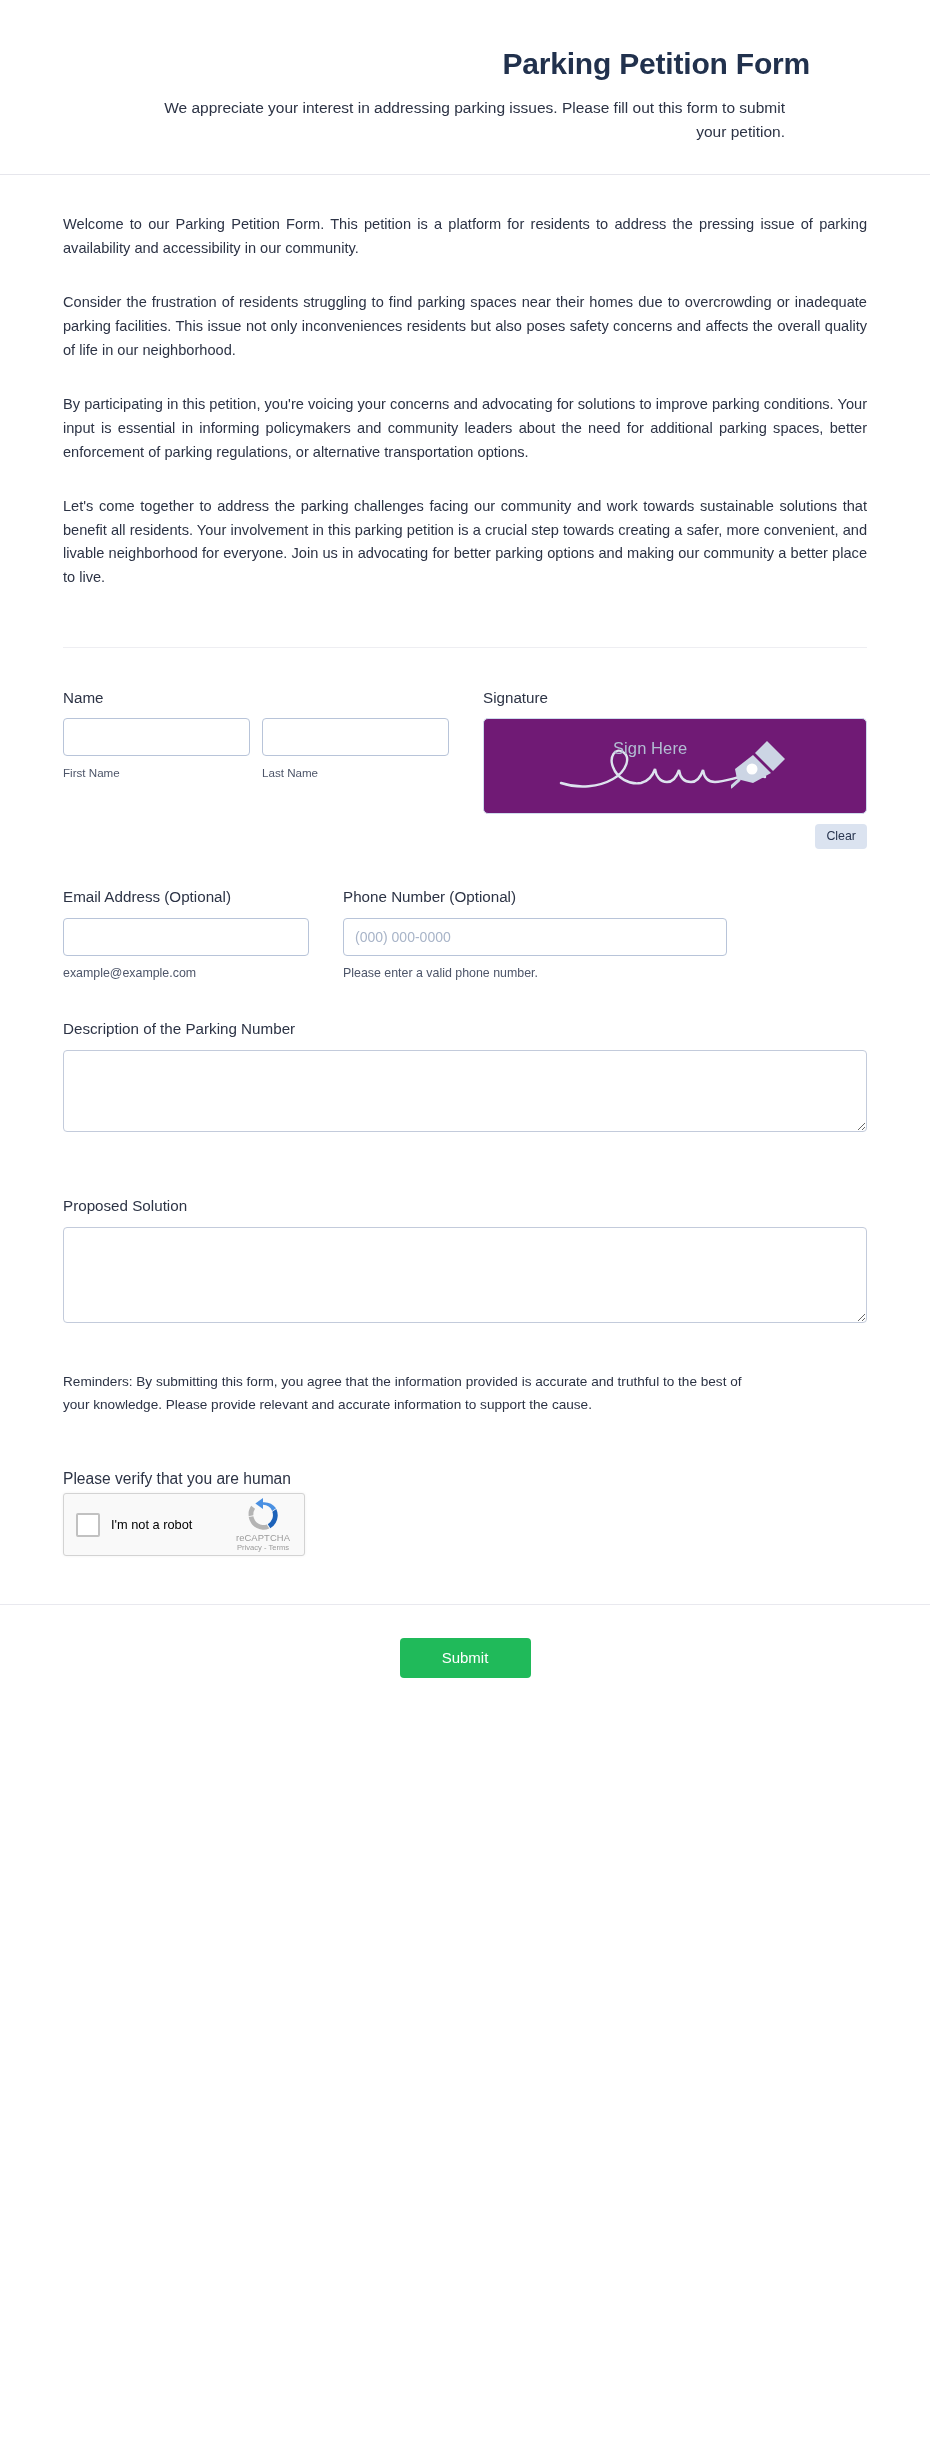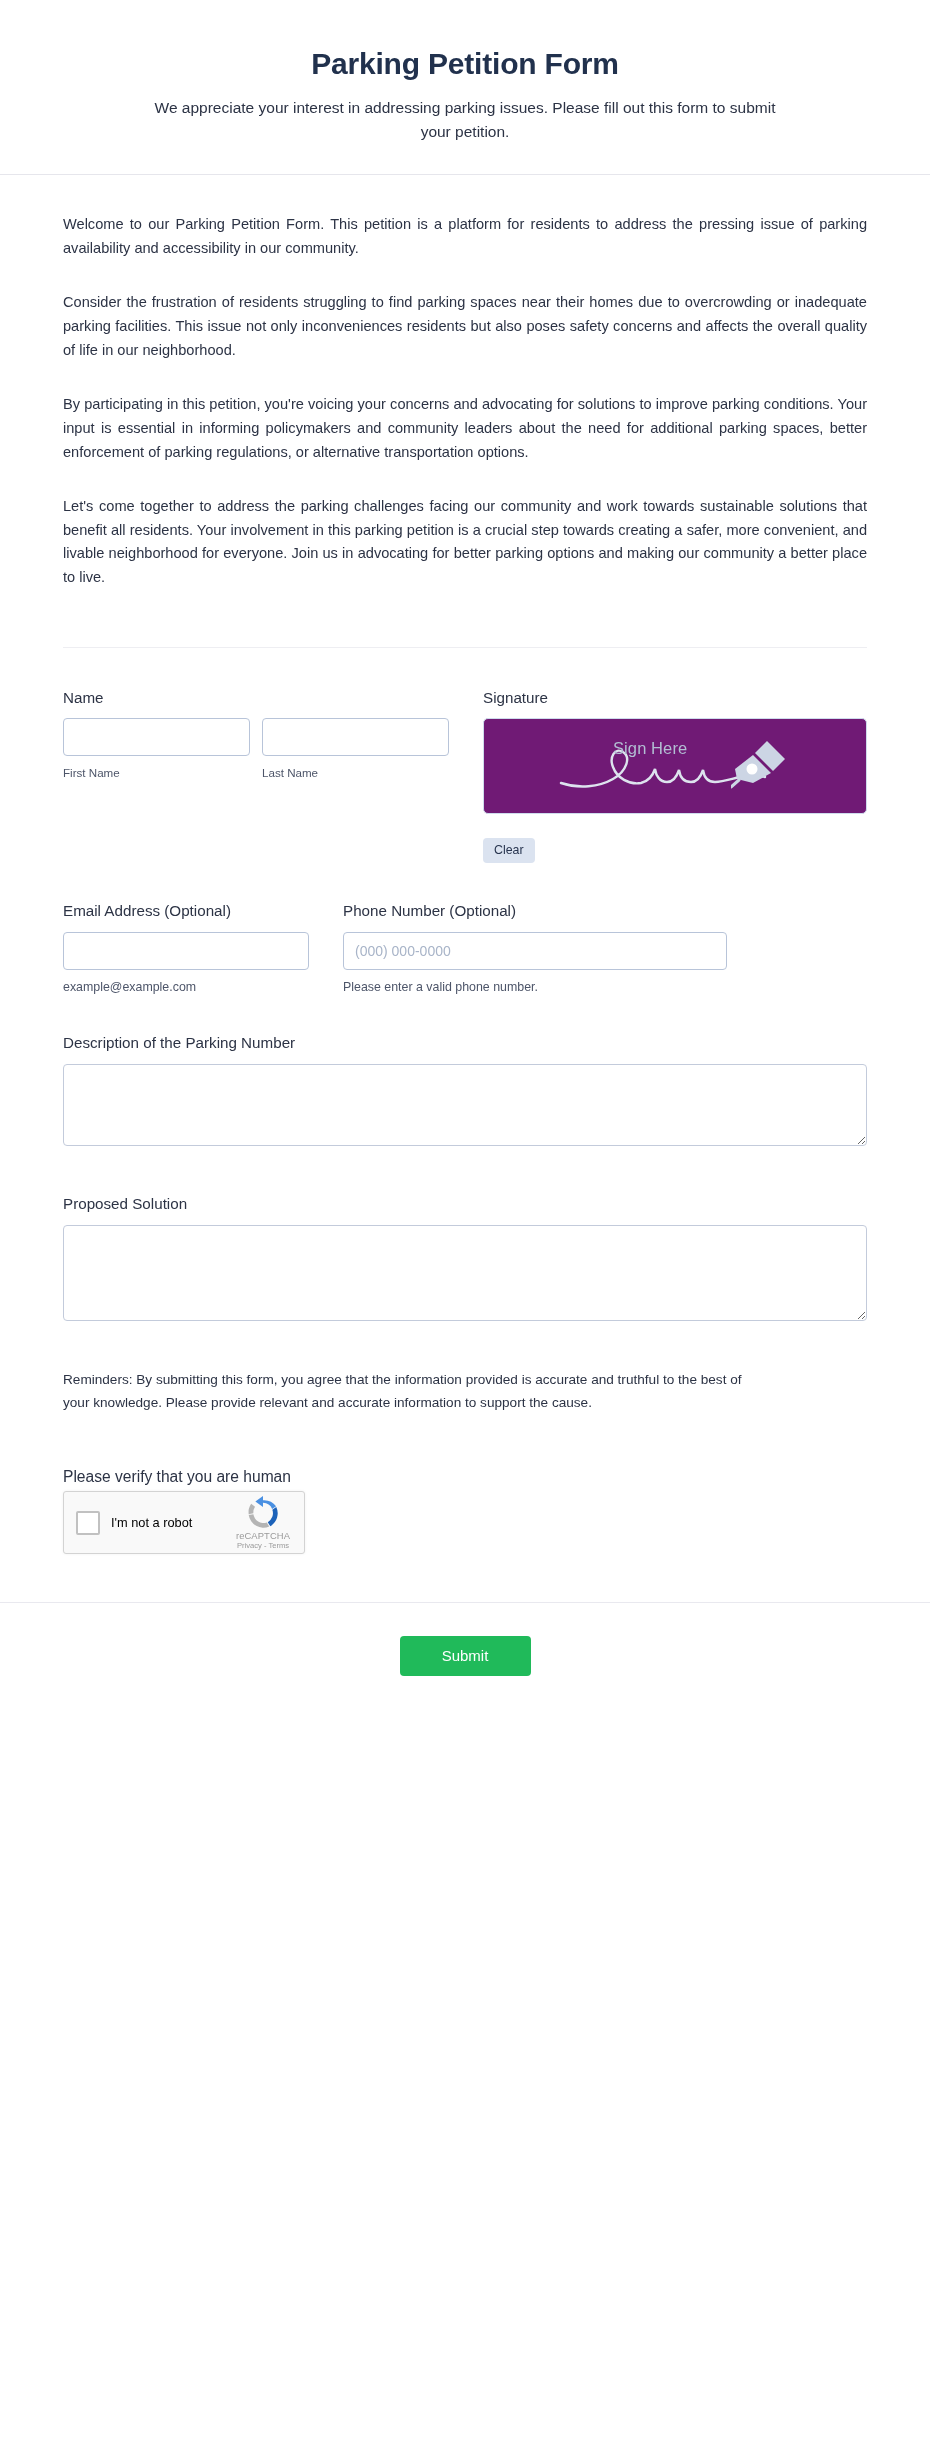--- a/index.html
+++ b/index.html
@@ -11,21 +11,21 @@
     font-family: "Liberation Sans", sans-serif;
     color: #2c3345;
     -webkit-font-smoothing: antialiased;
   }
 
   .page { width: 930px; position: relative; }
 
   
   .form-header {
     padding: 46px 120px 30px 120px;
-    text-align: center;
+    text-align: right;
     border-bottom: 1px solid #e6e6ec;
   }
   .form-title {
     font-size: 30px;
     font-weight: bold;
     color: #21314d;
     margin: 0 0 14px 0;
     letter-spacing: -0.2px;
     line-height: 1.2;
   }
@@ -142,21 +142,22 @@
     position: absolute;
     left: 56px;
     top: 4px;
     font-size: 16.5px;
     color: #b2bed3;
     letter-spacing: 0.1px;
     white-space: nowrap;
   }
   .sig-actions {
     display: flex;
-    margin-top: 24px;
+    justify-content: flex-end;
+    margin-top: 10px;
   }
   .clear-btn {
     background: #dbe3f0;
     border: none;
     border-radius: 4px;
     color: #28354f;
     font-family: "Liberation Sans", sans-serif;
     font-size: 12.4px;
     padding: 5px 11px;
     cursor: pointer;
@@ -321,21 +322,21 @@
         <input class="text-input" type="text" placeholder="(000) 000-0000" style="">
         <span class="sublabel sublabel-lg">Please enter a valid phone number.</span>
       </div>
     </div>
 
     <div class="field-full" style="margin-top:38px;">
       <span class="field-label">Description of the Parking Number</span>
       <textarea class="textarea-input" rows="4" placeholder="" style=""></textarea>
     </div>
 
-    <div class="field-full" style="margin-top:48px;">
+    <div class="field-full" style="margin-top:64px;">
       <span class="field-label">Proposed Solution</span>
       <textarea class="textarea-input textarea-tall" rows="4" placeholder="" style=""></textarea>
     </div>
 
     <p class="reminders">Reminders: By submitting this form, you agree that the information provided is accurate and truthful to the best of your knowledge. Please provide relevant and accurate information to support the cause.</p>
 
     <div class="captcha-block">
       <span class="captcha-title">Please verify that you are human</span>
       <div class="recaptcha-box">
         <div class="recaptcha-check"></div>

